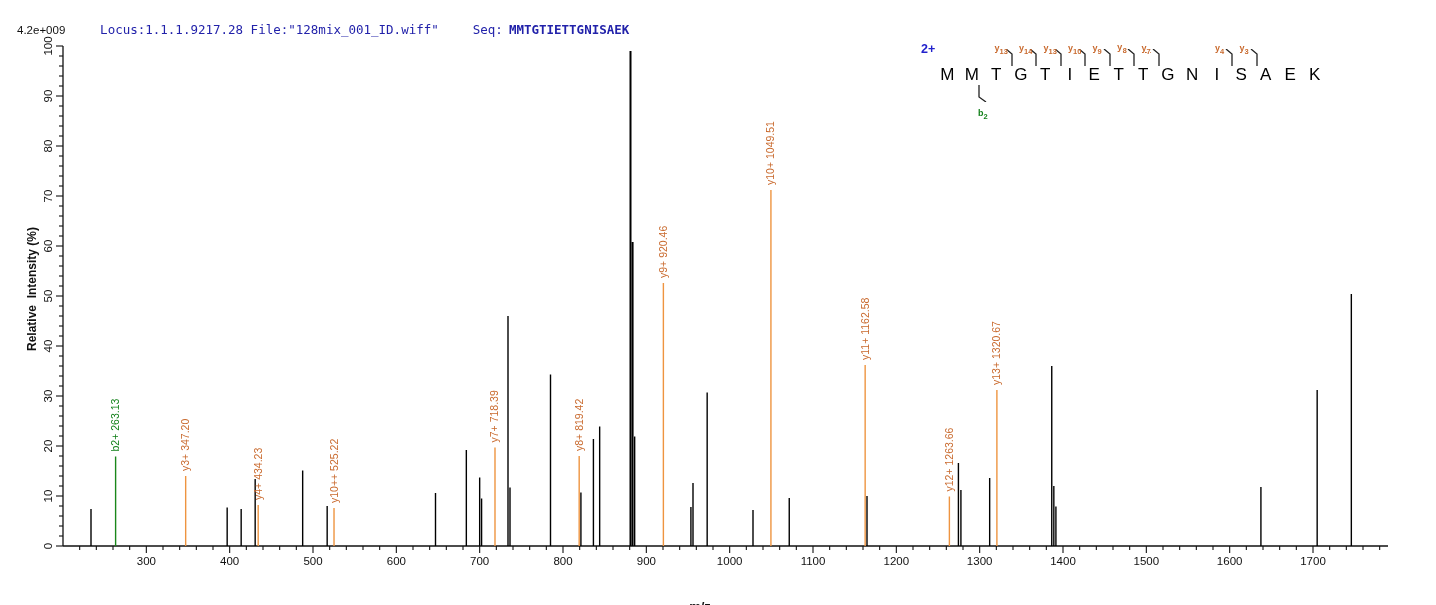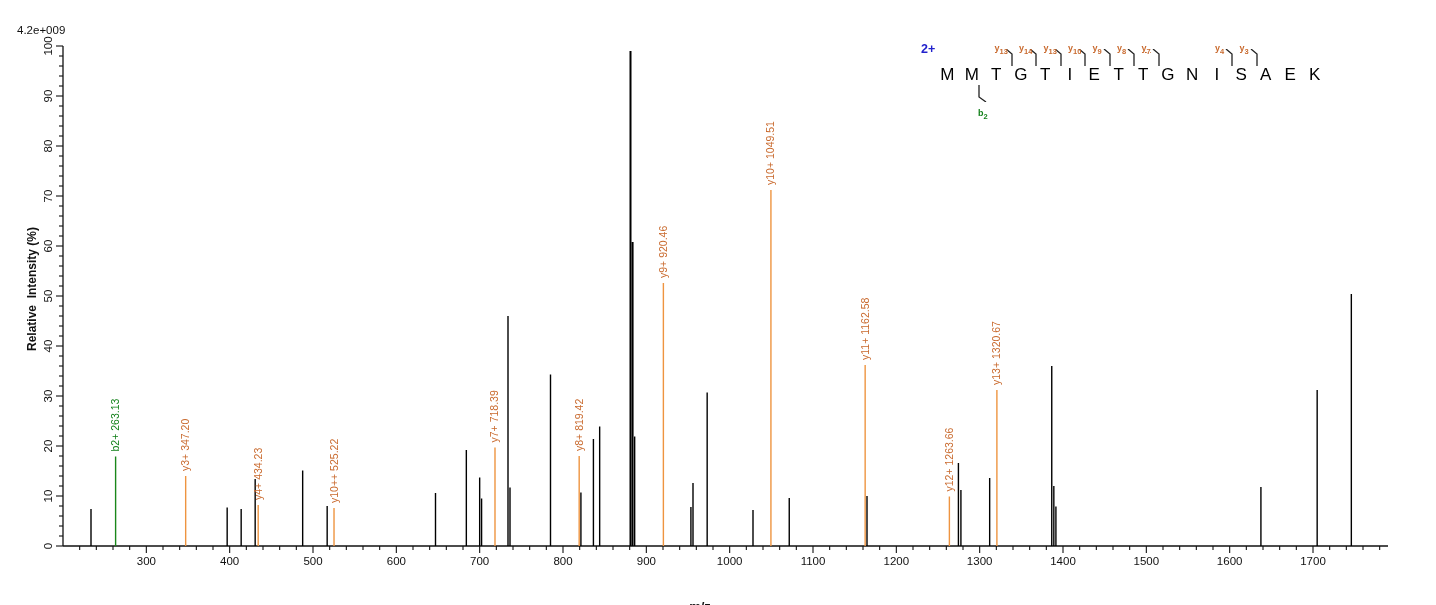--- a/index.html
+++ b/index.html
@@ -27,20 +27,23 @@
   .ion-label{position:absolute;white-space:nowrap;font-weight:bold;font-size:9px;}
   .ion-label sub{font-size:7.5px;text-align:right;}
   .y-ion-label{left:-14px;top:-27px;}
   .b-ion-label{left:-6px;top:38px;}
 </style>
 </head>
 <body>
 
 <div class="screen">
 
+  <div class="top-header">
+    <span>Locus:1.1.1.9217.28 File:"128mix_001_ID.wiff"</span><span class="seq-label">Seq:</span><span class="seq-value">MMTGTIETTGNISAEK</span>
+  </div>
 
   <div class="scale-note">4.2e+009</div>
 
   <div class="y-axis-title">Relative  Intensity (%)</div>
   <div class="x-axis-title">m/z</div>
 
   <svg class="spectrum" id="spectrum-svg" width="1436" height="605" viewBox="0 0 1436 605">
       <line x1="63" y1="546" x2="1388" y2="546" stroke="#111111" stroke-width="1.3"></line>
       <line x1="63" y1="46" x2="63" y2="546" stroke="#111111" stroke-width="1.3"></line>
       <line x1="79.66666666666667" y1="546" x2="79.66666666666667" y2="550" stroke="#111111" stroke-width="1.1"></line>
@@ -275,21 +278,21 @@
             <polyline points="10,17 10,5 4,0" fill="none" stroke="#222" stroke-width="1.3"></polyline>
           </svg><span class="ion-label y-ion-label" style="color: rgb(201, 106, 46);"><span>y</span><sub>13</sub></span></div>
         <div class="res-cell"><span>E</span><svg width="14" height="17" class="mark-svg mark-y">
             <polyline points="10,17 10,5 4,0" fill="none" stroke="#222" stroke-width="1.3"></polyline>
           </svg><span class="ion-label y-ion-label" style="color: rgb(201, 106, 46);"><span>y</span><sub>10</sub></span></div>
         <div class="res-cell"><span>T</span><svg width="14" height="17" class="mark-svg mark-y">
             <polyline points="10,17 10,5 4,0" fill="none" stroke="#222" stroke-width="1.3"></polyline>
           </svg><span class="ion-label y-ion-label" style="color: rgb(201, 106, 46);"><span>y</span><sub>9</sub></span></div>
         <div class="res-cell"><span>T</span><svg width="14" height="17" class="mark-svg mark-y">
             <polyline points="10,17 10,5 4,0" fill="none" stroke="#222" stroke-width="1.3"></polyline>
-          </svg><span class="ion-label y-ion-label" style="color: rgb(201, 106, 46);"><span>y</span><sub>8</sub></span></div>
+          </svg><span class="ion-label y-ion-label" style="color: rgb(201, 106, 46); font-family: Liberation Mono, monospace;"><span>y</span><sub>8</sub></span></div>
         <div class="res-cell"><span>G</span><svg width="14" height="17" class="mark-svg mark-y">
             <polyline points="10,17 10,5 4,0" fill="none" stroke="#222" stroke-width="1.3"></polyline>
           </svg><span class="ion-label y-ion-label" style="color: rgb(201, 106, 46); text-decoration: underline;"><span>y</span><sub>7</sub></span></div>
         <div class="res-cell"><span>N</span></div>
         <div class="res-cell"><span>I</span></div>
         <div class="res-cell"><span>S</span><svg width="14" height="17" class="mark-svg mark-y">
             <polyline points="10,17 10,5 4,0" fill="none" stroke="#222" stroke-width="1.3"></polyline>
           </svg><span class="ion-label y-ion-label" style="color: rgb(201, 106, 46);"><span>y</span><sub>4</sub></span></div>
         <div class="res-cell"><span>A</span><svg width="14" height="17" class="mark-svg mark-y">
             <polyline points="10,17 10,5 4,0" fill="none" stroke="#222" stroke-width="1.3"></polyline>

